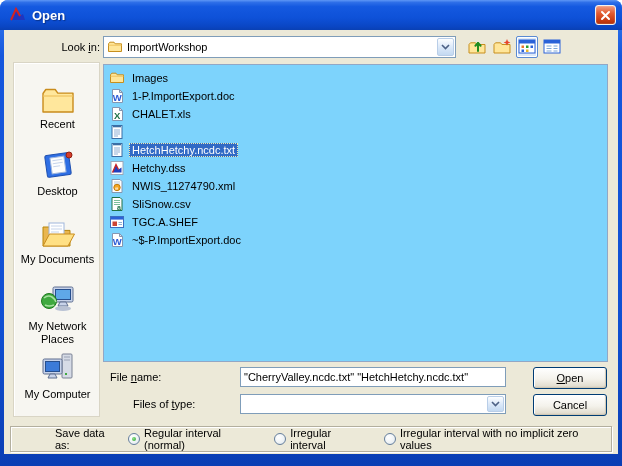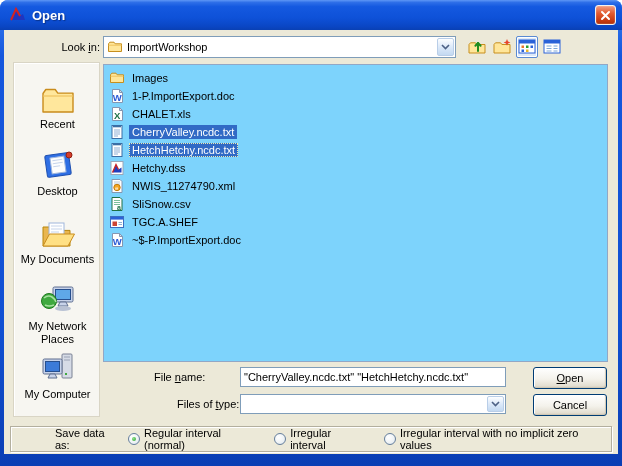--- a/index.html
+++ b/index.html
@@ -12,21 +12,21 @@
     background:linear-gradient(180deg,#5E97F5 0%,#2E6FE8 8%,#1459E0 22%,#0E51D8 60%,#0A46C4 88%,#0940B4 100%);
     display:flex;align-items:center;padding:0 6px;}
   .titleicon{width:18px;height:18px;margin:0 5px 0 3px;flex:0 0 auto;}
   .titletext{color:#fff;font-weight:bold;font-size:13px;text-shadow:1px 1px 1px #09328C;}
   .closebtn{margin-left:auto;width:21px;height:20px;border:1px solid #F2F2F2;border-radius:3px;
     background:linear-gradient(180deg,#F09E83 0%,#E35B31 40%,#C83B12 80%,#B03008 100%);
     display:flex;align-items:center;justify-content:center;box-shadow:inset 0 0 1px #fff;}
 
   .body{position:absolute;left:4px;right:4px;top:30px;bottom:12px;background:#ECE9D8;}
 
-  .lbl{font-size:11px;color:#000;position:absolute;white-space:nowrap;padding-left:44px;}
+  .lbl{font-size:11px;color:#000;position:absolute;white-space:nowrap;}
   .mn{text-decoration:underline;}
 
   .combo{position:absolute;height:22px;background:#fff;border:1px solid #7F9DB9;display:flex;align-items:center;}
   .combo .cicon{margin:0 4px 0 3px;display:flex;}
   .combo .ctext{font-size:11px;flex:1;}
   .combo .arrowbtn{width:17px;height:18px;margin-right:1px;border:1px solid #B9CEE8;border-radius:2px;
     background:linear-gradient(180deg,#FDFEFF 0%,#DCE9F9 50%,#C3D9F1 100%);
     display:flex;align-items:center;justify-content:center;flex:0 0 auto;}
 
   .toolbar{position:absolute;left:462px;top:6px;display:flex;gap:3px;align-items:center;}
@@ -230,21 +230,20 @@
             <span class="flabel">CHALET.xls</span>
           </div>
           <div class="frow">
             <span class="ficon">
               <svg width="16" height="16" viewBox="0 0 16 16">
                 <rect x="3" y="1.5" width="10" height="13" fill="#fff" stroke="#3B6EA5"></rect>
                 <path d="M4 2.5 h8" stroke="#3B6EA5" stroke-width="1.6"></path>
                 <path d="M5 6 h6 M5 8 h6 M5 10 h6 M5 12 h4" stroke="#8FAFD4"></path>
               </svg>
             </span>
-            <span class="flabel sel">CherryValley.ncdc.txt</span>
           </div>
           <div class="frow">
             <span class="ficon">
               <svg width="16" height="16" viewBox="0 0 16 16">
                 <rect x="3" y="1.5" width="10" height="13" fill="#fff" stroke="#3B6EA5"></rect>
                 <path d="M4 2.5 h8" stroke="#3B6EA5" stroke-width="1.6"></path>
                 <path d="M5 6 h6 M5 8 h6 M5 10 h6 M5 12 h4" stroke="#8FAFD4"></path>
               </svg>
             </span>
             <span class="flabel sel foc">HetchHetchy.ncdc.txt</span>

